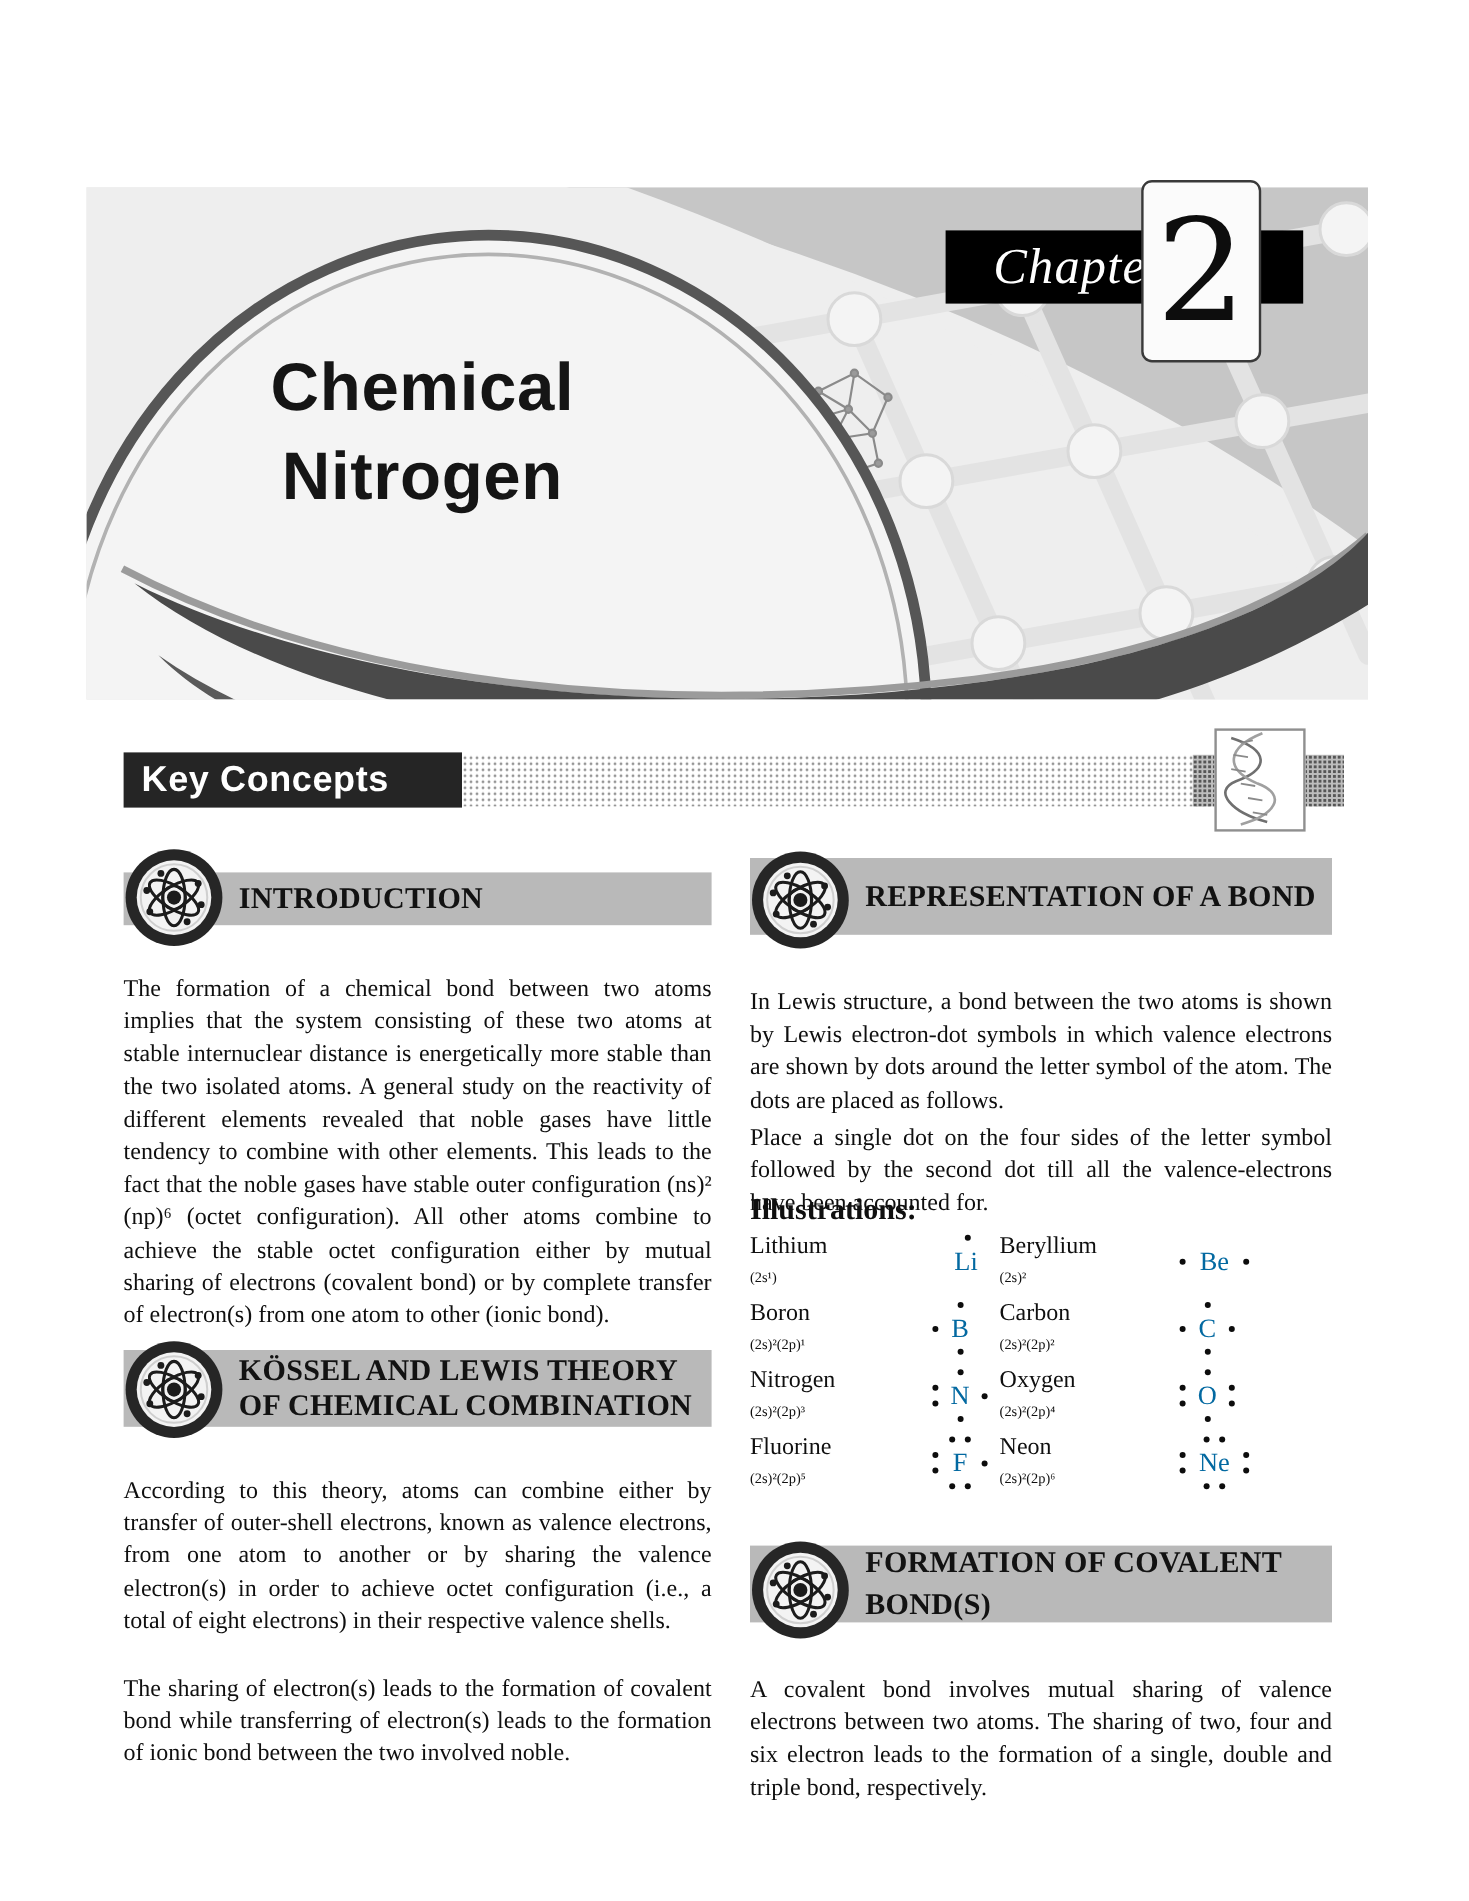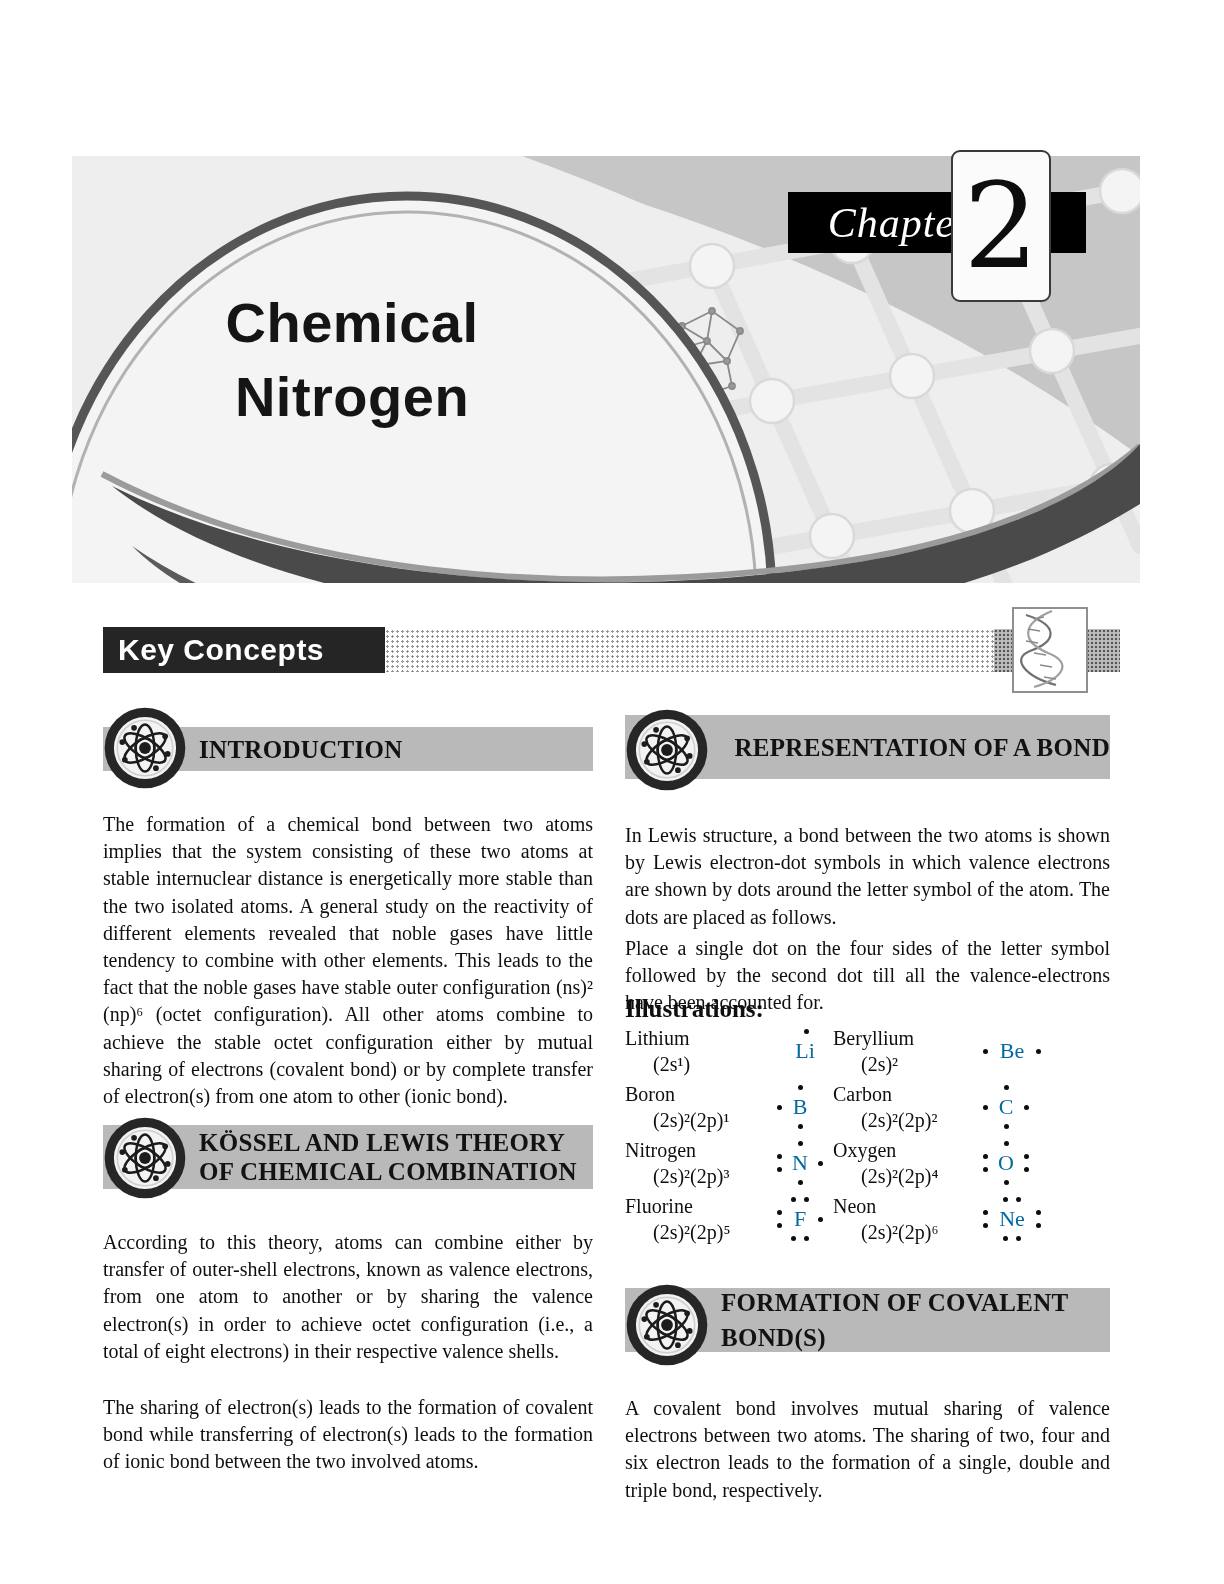--- a/index.html
+++ b/index.html
@@ -32,39 +32,39 @@
 
   
   .sec-head{position:absolute;height:84px;}
   .sec-head .bar{position:absolute;left:0;right:0;background:#b9b9b9;display:flex;flex-direction:column;
         justify-content:center;padding-left:96px;box-sizing:border-box;}
   .h-line{font-family:"Liberation Serif",serif;font-weight:bold;font-size:25px;line-height:29px;
         color:#121212;letter-spacing:0.3px;white-space:nowrap;}
   .atom{position:absolute;left:0;top:0;width:84px;height:84px;z-index:2;}
   #head-intro{left:103px;top:706px;width:490px;}   #head-intro .bar{top:21px;height:44px;}
   #head-kossel{left:103px;top:1116px;width:490px;} #head-kossel .bar{top:9px;height:64px;}
-  #head-rep{left:625px;top:708px;width:485px;}     #head-rep .bar{top:7px;height:64px;align-items:flex-end;}
+  #head-rep{left:625px;top:708px;width:485px;}     #head-rep .bar{top:7px;height:64px;}
   #head-form{left:625px;top:1283px;width:485px;}   #head-form .bar{top:5px;height:64px;justify-content:space-between;}
 
   
   .body-par{position:absolute;font-size:20px;line-height:27.2px;text-align:justify;color:#0f0f0f;}
   #p-intro{left:103px;top:791px;width:490px;}
   #p-k1{left:103px;top:1209px;width:490px;}
   #p-k2{left:103px;top:1374px;width:490px;}
   #p-r1{left:625px;top:802px;width:485px;}
   #p-r2{left:625px;top:915px;width:485px;}
   #p-form{left:625px;top:1375px;width:485px;}
   #illus-label{position:absolute;left:625px;top:995px;font-weight:bold;font-size:25px;}
 
   
   #illus-grid{position:absolute;left:625px;top:1026px;width:485px;display:grid;
         grid-template-columns:152px 56px 150px 127px;row-gap:6px;align-items:center;}
   .i-text{align-self:center;}
   .i-name{font-size:20px;line-height:24px;}
-  .i-config{font-size:20px;line-height:24px;margin-top:2px;margin-left:28px;}
+  .i-config{font-size:12px;line-height:24px;margin-top:2px;}
   .i-sym{display:flex;justify-content:flex-start;align-items:center;}
   .lewis{position:relative;height:44px;}
   .lewis .letter{position:absolute;left:0;right:0;top:0;bottom:0;display:flex;align-items:center;
         justify-content:center;font-size:22px;color:#0369a1;}
   .ldot{position:absolute;width:5px;height:5px;border-radius:50%;background:#0d0d0d;}
 </style>
 </head>
 <body>
 
 <div class="page">
@@ -204,21 +204,21 @@
       <div class="bar">
         <div class="h-line">KÖSSEL AND LEWIS THEORY</div>
         <div class="h-line">OF CHEMICAL COMBINATION</div>
       </div>
       <svg class="atom">
           <use href="#atomsym"></use>
         </svg>
     </div>
 
     <p class="body-par" id="p-k1">According to this theory, atoms can combine either by transfer of outer-shell electrons, known as valence electrons, from one atom to another or by sharing the valence electron(s) in order to achieve octet configuration (i.e., a total of eight electrons) in their respective valence shells.</p>
-    <p class="body-par" id="p-k2">The sharing of electron(s) leads to the formation of covalent bond while transferring of electron(s) leads to the formation of ionic bond between the two involved atoms.</p>
+    <p class="body-par" id="p-k2">The sharing of electron(s) leads to the formation of covalent bond while transferring of electron(s) leads to the formation of ionic bond between the two involved noble.</p>
   </div>
 
   <div>
 
     <div class="sec-head" id="head-rep">
       <div class="bar">
         <div class="h-line">REPRESENTATION OF A BOND</div>
       </div>
       <svg class="atom">
           <use href="#atomsym"></use>

